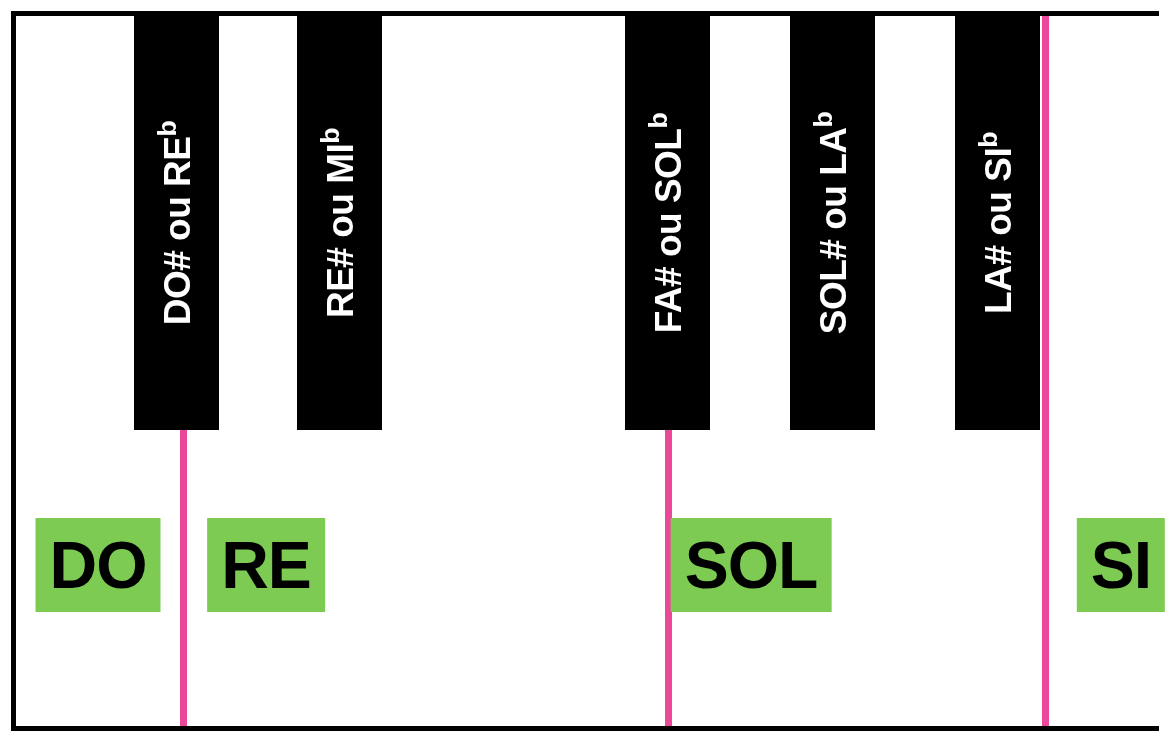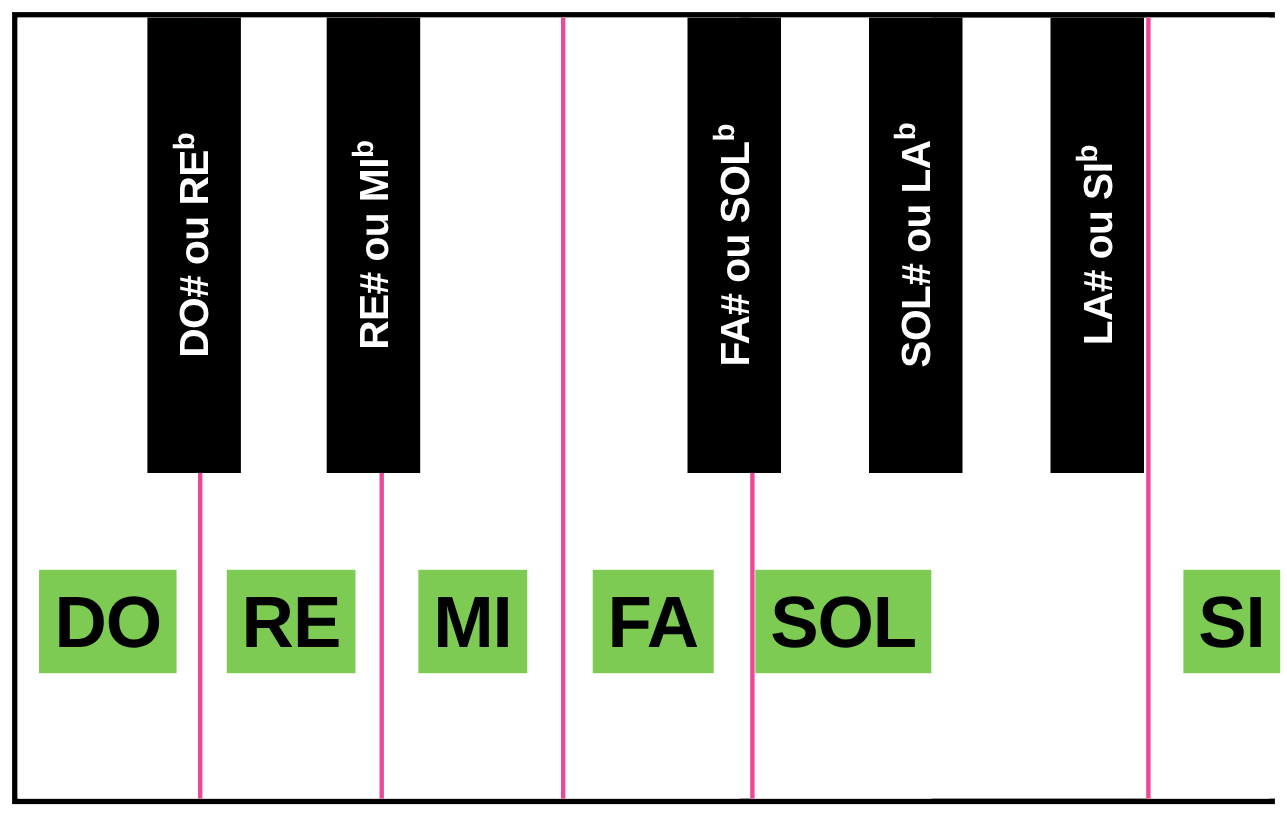--- a/index.html
+++ b/index.html
@@ -35,21 +35,21 @@
     bottom: 0;
   }
   .white-key {
     position: absolute;
     top: 0;
     bottom: 0;
     background: #ffffff;
     box-sizing: border-box;
   }
   .white-key + .white-key {
-    border-left: 4px solid #ec4899;
+    border-left: 7px solid #ec4899;
   }
 
   
   .white-label {
     position: absolute;
     top: 502px;
     left: 50%;
     transform: translateX(-50%);
     background: #7dcb52;
     color: #000000;
@@ -99,29 +99,23 @@
   <div class="white-keys">
 
     <div class="white-key" style="left:0px; width:164px;">
       <span class="white-label">DO</span>
     </div>
 
     <div class="white-key" style="left:164px; width:165px;">
       <span class="white-label">RE</span>
     </div>
 
-    <div class="white-key" style="left:329px; width:165px;">
-      <span class="white-label">MI</span>
-    </div>
 
-    <div class="white-key" style="left:494px; width:163px;">
-      <span class="white-label">FA</span>
-    </div>
 
-    <div class="white-key" style="left:666px; width:165px;">
+    <div class="white-key" style="left:649px; width:165px;">
       <span class="white-label">SOL</span>
     </div>
 
 
     <div class="white-key" style="left:1026px; width:151px;">
       <span class="white-label">SI</span>
     </div>
 
   </div>
 

